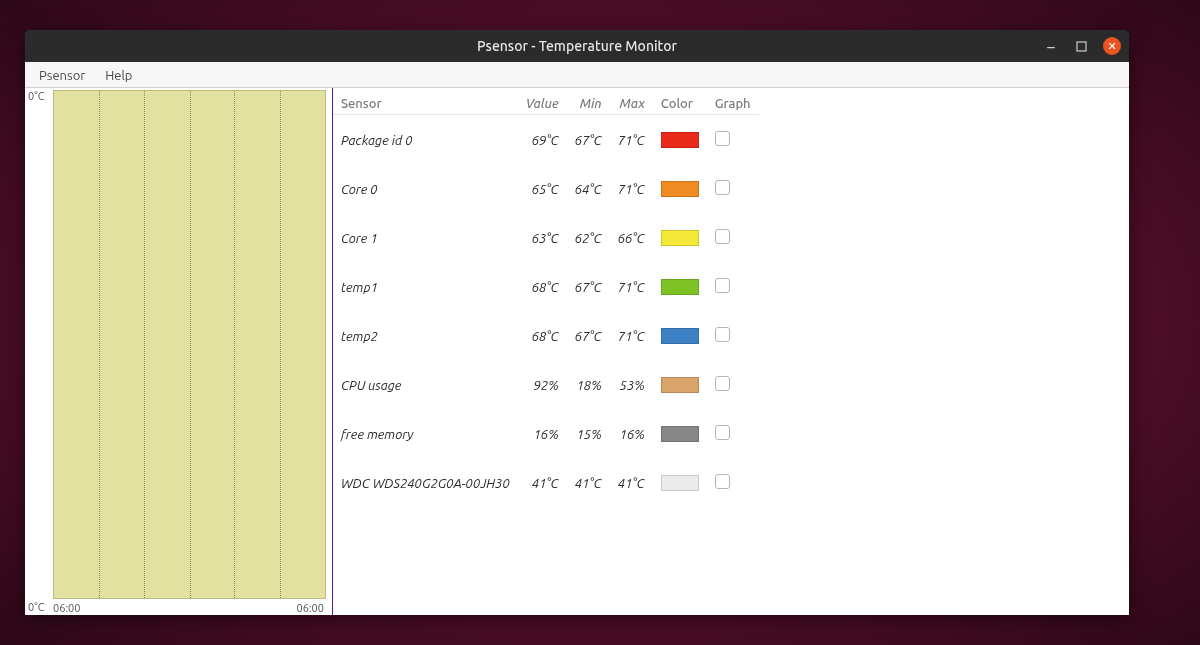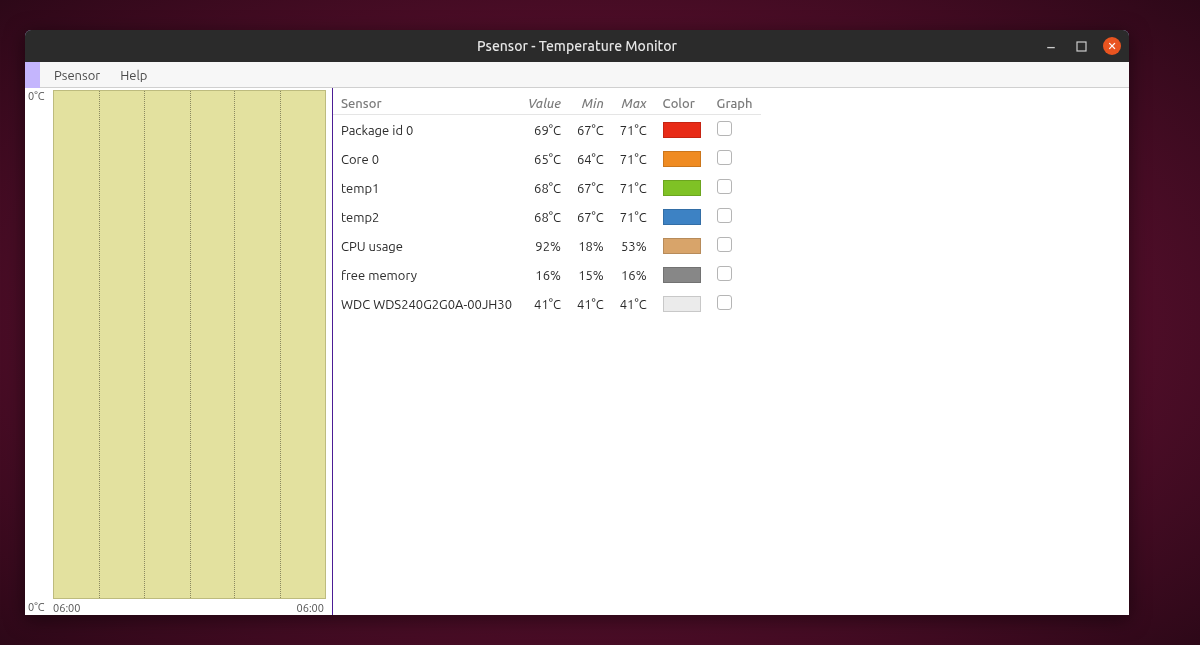--- a/index.html
+++ b/index.html
@@ -11,21 +11,21 @@
       font-size: 13px;
       overflow: hidden;
       position: relative;
     }
     .window {
       position: absolute;
       top: 30px;
       left: 25px;
       width: 1104px;
       height: 585px;
-      background: #c4b5fd;
+      background: #0f766e;
       border-radius: 6px 6px 0 0;
       box-shadow: 0 4px 20px rgba(0,0,0,0.5);
       overflow: hidden;
       display: flex;
       flex-direction: column;
     }
     .titlebar {
       height: 32px;
       background: #2b2b2b;
       display: flex;
@@ -65,21 +65,20 @@
     .ctrl.min { color: #ccc; font-size: 15px; }
     .ctrl.max { color: #ccc; }
     .ctrl.max svg { width: 11px; height: 11px; }
     .menubar {
       height: 26px;
       background: #f7f7f7;
       border-bottom: 1px solid #d0d0d0;
       display: flex;
       align-items: center;
       padding: 0 4px;
-      margin-left: 15px;
     }
     .menu-item {
       padding: 3px 10px;
       color: #4a4a4a;
       cursor: pointer;
       font-size: 13px;
     }
     .content {
       flex: 1;
       display: flex;
@@ -147,23 +146,24 @@
       text-align: left;
       padding: 4px 8px;
       color: #7a7a7a;
       font-weight: 500;
       border-bottom: 1px solid #e5e5e5;
       white-space: nowrap;
       margin-top: 34px;
     }
     th.val, th.min, th.max { text-align: right; font-style: italic; }
     td {
-      padding: 6px 8px;
+      padding: 16px 8px;
       color: #2b2b2b;
       white-space: nowrap;
+      font-style: italic;
     }
     td.val, td.min, td.max { text-align: right; }
     .swatch {
       width: 38px;
       height: 16px;
       border: 1px solid rgba(0,0,0,0.15);
     }
     .chk {
       width: 15px;
       height: 15px;
@@ -240,20 +240,30 @@
               <td>Core 0</td>
               <td class="val">65°C</td>
               <td class="min">64°C</td>
               <td class="max">71°C</td>
               <td>
                 <div class="swatch" style="background:#ef8b22"></div>
               </td>
               <td><span class="chk"></span></td>
             </tr>
             <tr>
+              <td>Core 1</td>
+              <td class="val">63°C</td>
+              <td class="min">62°C</td>
+              <td class="max">66°C</td>
+              <td>
+                <div class="swatch" style="background:#f4e838"></div>
+              </td>
+              <td><span class="chk"></span></td>
+            </tr>
+            <tr>
               <td>temp1</td>
               <td class="val">68°C</td>
               <td class="min">67°C</td>
               <td class="max">71°C</td>
               <td>
                 <div class="swatch" style="background:#7fc225"></div>
               </td>
               <td><span class="chk"></span></td>
             </tr>
             <tr>

